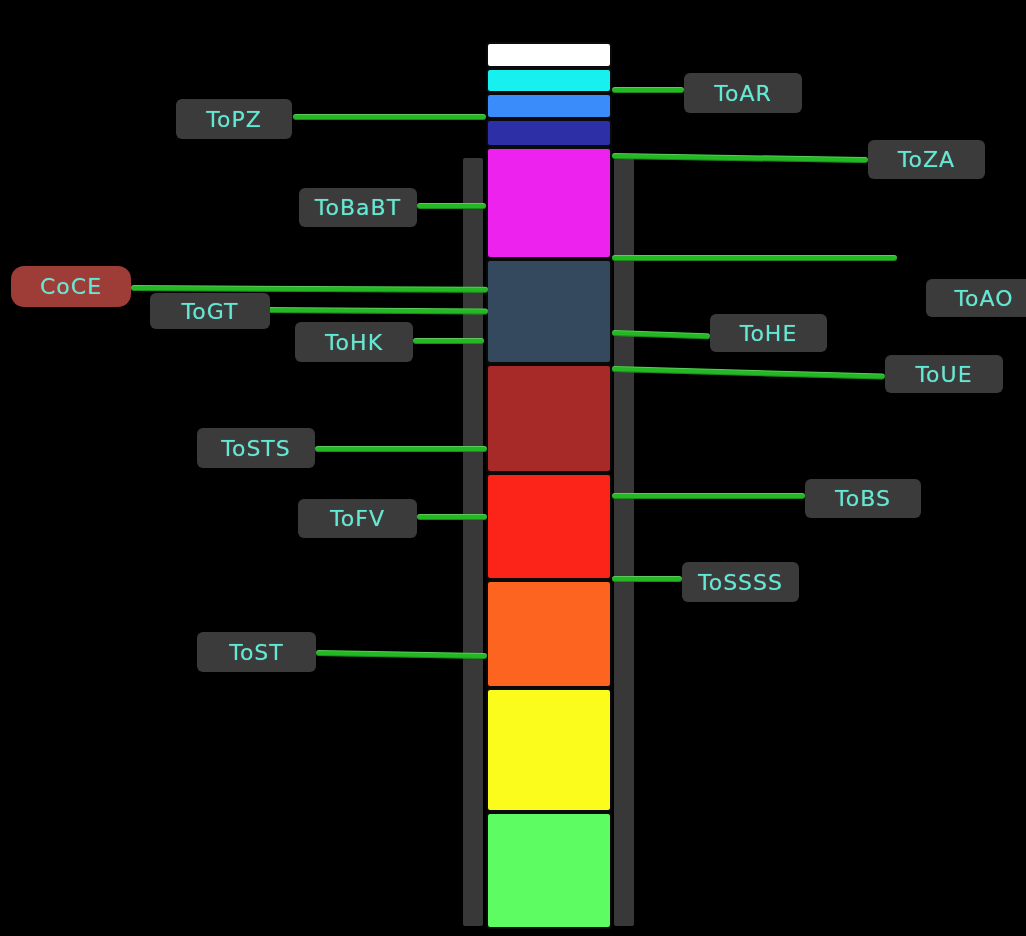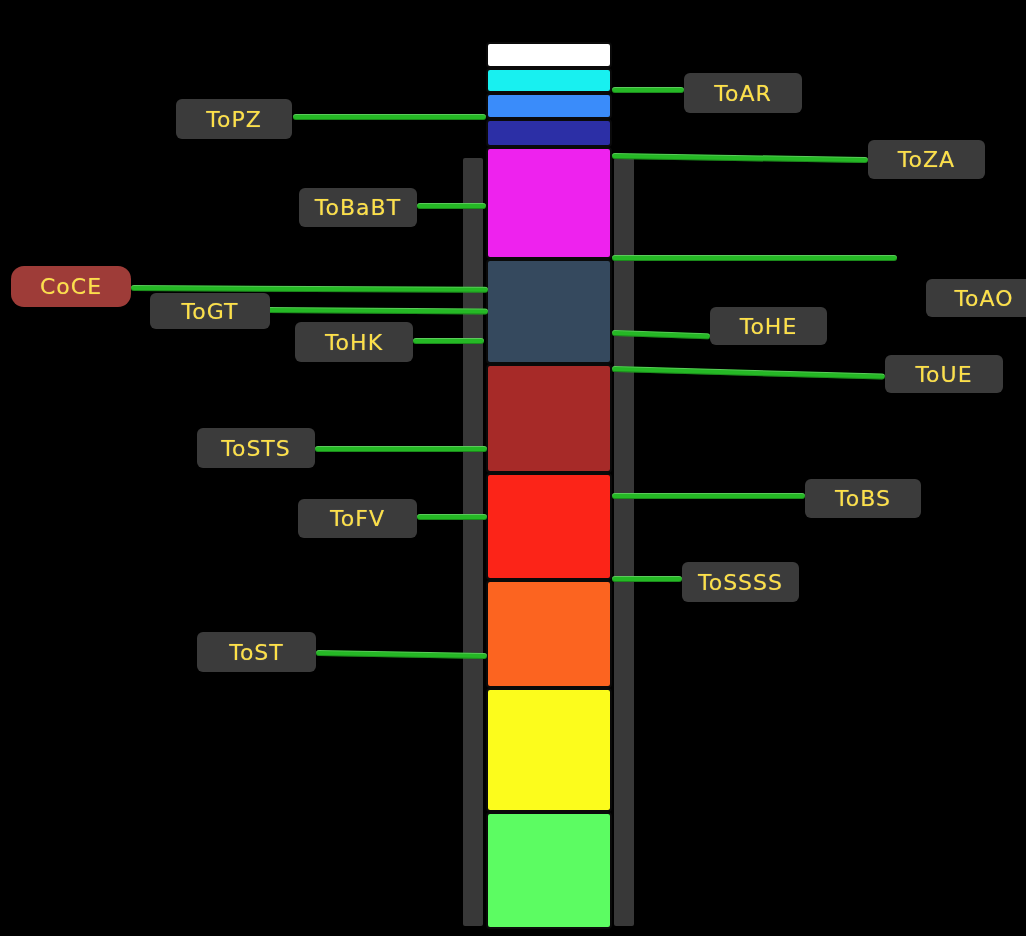--- a/index.html
+++ b/index.html
@@ -8,21 +8,21 @@
     font-family:"DejaVu Sans","Liberation Sans",sans-serif;
   }
   .rail{position:absolute;width:20px;border-radius:2px;}
   .seg{
     position:absolute;left:486px;width:126px;box-sizing:border-box;
     border:2px solid #0a0a0a;border-radius:4px;
   }
   .callout{
     position:absolute;box-sizing:border-box;border-radius:6px;
     display:flex;align-items:center;justify-content:center;
-    color:#fde047;font-size:22px;letter-spacing:1px;
+    color:#5eead4;font-size:22px;letter-spacing:1px;
     text-shadow:0 0 1px rgba(255,255,255,.4);
   }
   .connector{
     position:absolute;height:6px;border-radius:3px;
     box-shadow:inset 0 1px 0 rgba(255,255,255,.25), inset 0 -1px 0 rgba(0,0,0,.25);
     transform-origin:left center;
   }
 </style>
 </head>
 <body>
@@ -77,21 +77,21 @@
     </div>
   <div class="callout" style="left: 11px; top: 266px; width: 120px; height: 41px; background: rgb(158, 60, 56); border-radius: 13px;">
       <span>CoCE</span>
     </div>
   <div class="callout" style="left: 150px; top: 293px; width: 120px; height: 36px; background: rgb(59, 59, 59);">
       <span>ToGT</span>
     </div>
   <div class="callout" style="left: 295px; top: 322px; width: 118px; height: 40px; background: rgb(59, 59, 59);">
       <span>ToHK</span>
     </div>
-  <div class="callout" style="left: 710px; top: 307px; width: 117px; height: 38px; background: rgb(59, 59, 59);">
+  <div class="callout" style="left: 710px; top: 314px; width: 117px; height: 38px; background: rgb(59, 59, 59);">
       <span>ToHE</span>
     </div>
   <div class="callout" style="left: 885px; top: 355px; width: 118px; height: 38px; background: rgb(59, 59, 59);">
       <span>ToUE</span>
     </div>
   <div class="callout" style="left: 197px; top: 428px; width: 118px; height: 40px; background: rgb(59, 59, 59);">
       <span>ToSTS</span>
     </div>
   <div class="callout" style="left: 805px; top: 479px; width: 116px; height: 39px; background: rgb(59, 59, 59);">
       <span>ToBS</span>

